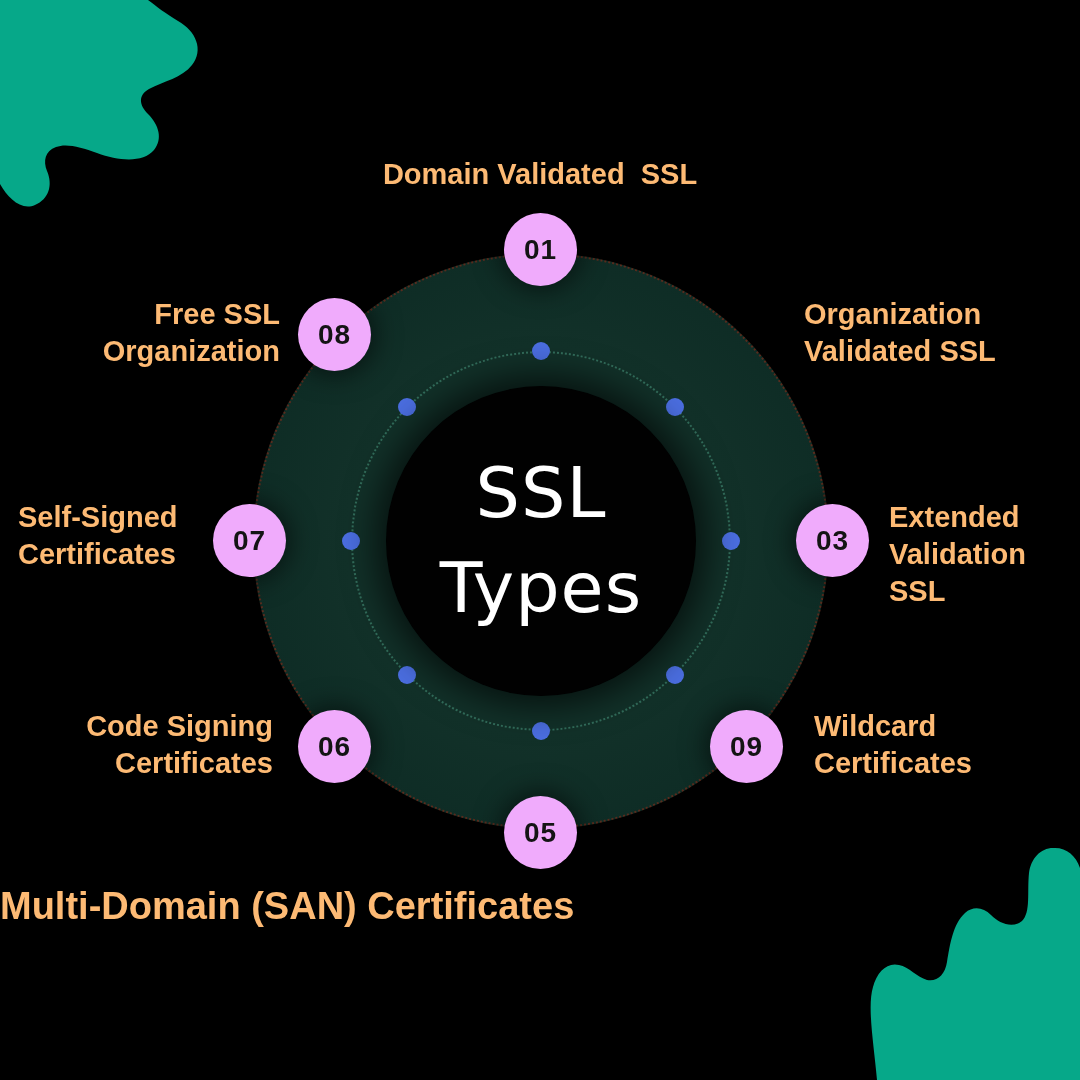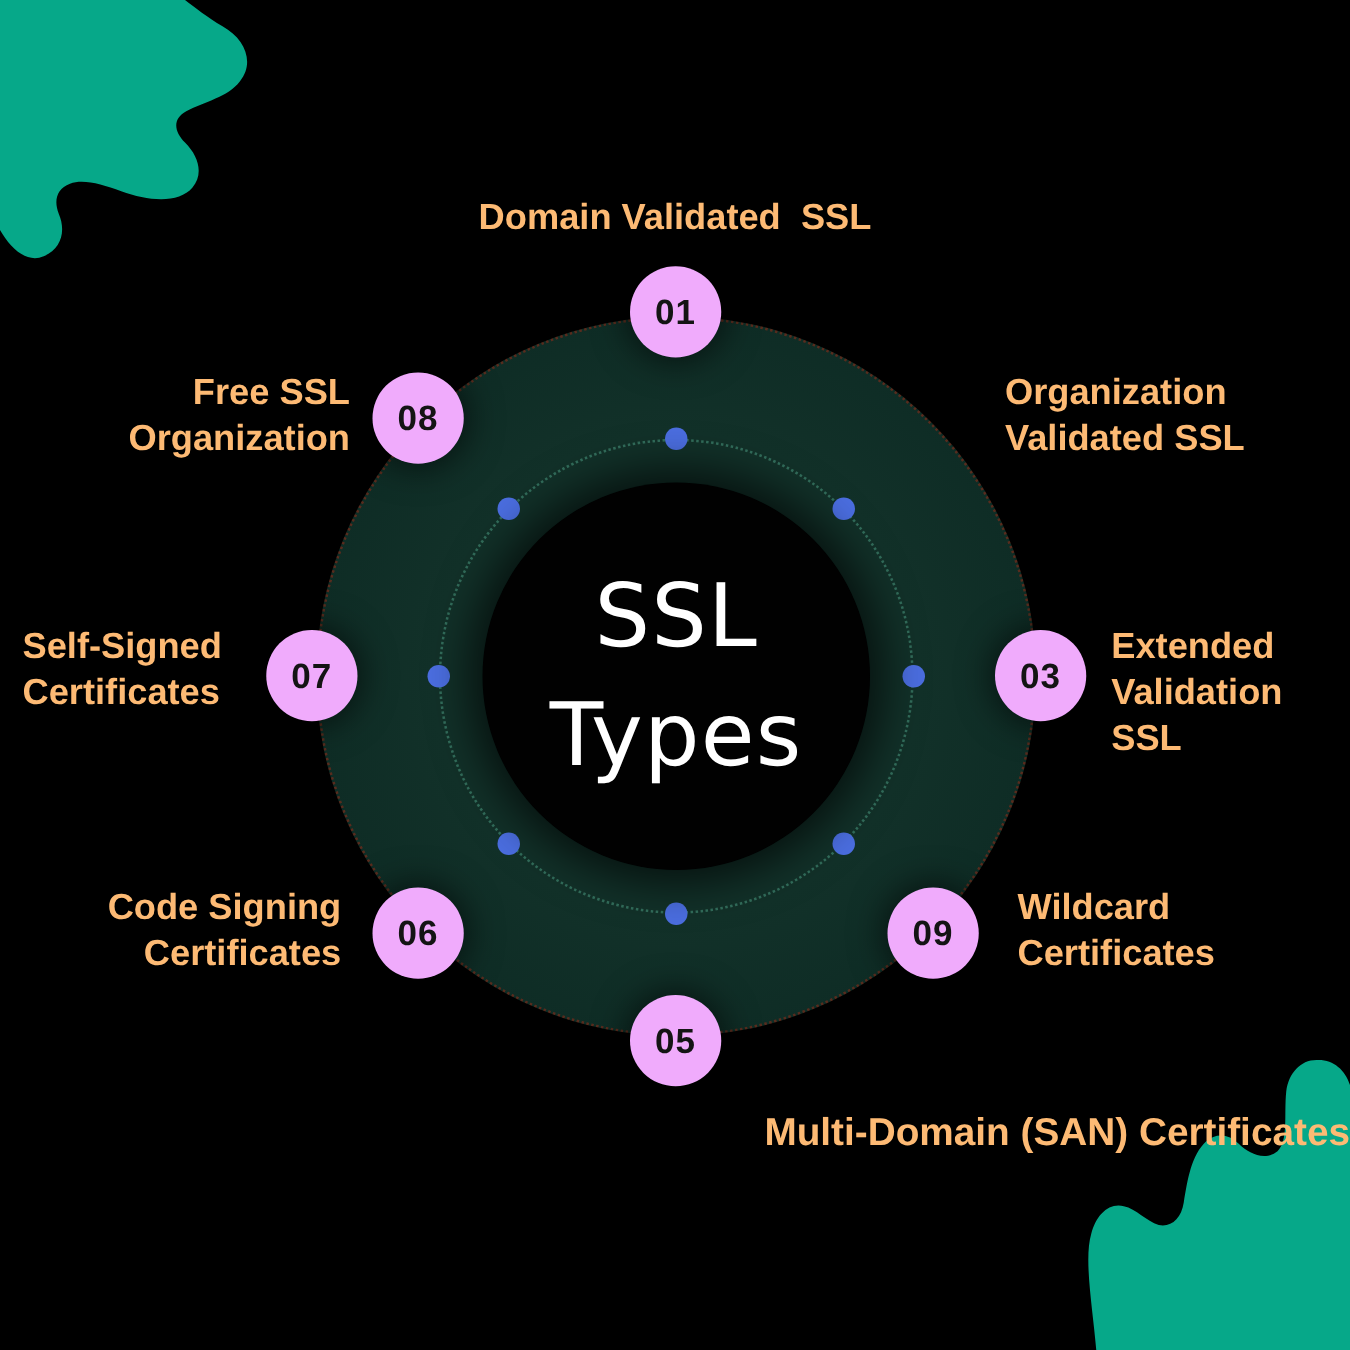--- a/index.html
+++ b/index.html
@@ -40,21 +40,21 @@
   .num-05{left:504px;top:796px;} .num-06{left:298px;top:710px;}
   .num-07{left:213px;top:504px;} .num-08{left:298px;top:298px;text-align:center;}
 
   
   .lbl{position:absolute;color:#fdba74;font-weight:700;font-size:29px;line-height:37px;
        white-space:pre-wrap;}
   .lbl-01{left:0;right:0;top:156px;text-align:center;}
   .lbl-02{left:804px;top:296px;}
   .lbl-03{left:889px;top:499px;}
   .lbl-04{left:814px;top:708px;}
-  .lbl-05{left:0;right:0;top:886px;text-align:right;font-size:31px;line-height:40px;}
+  .lbl-05{left:0;right:0;top:886px;text-align:left;font-size:38px;line-height:40px;}
   .lbl-06{right:807px;top:708px;text-align:right;}
   .lbl-07{left:18px;top:499px;}
   .lbl-08{right:800px;top:296px;text-align:right;}
 
   
   .blob{position:absolute;}
   .blob path{fill:#06a889;}
   .blob-tl{left:0;top:0;}
   .blob-br{left:860px;top:830px;}
 </style>

